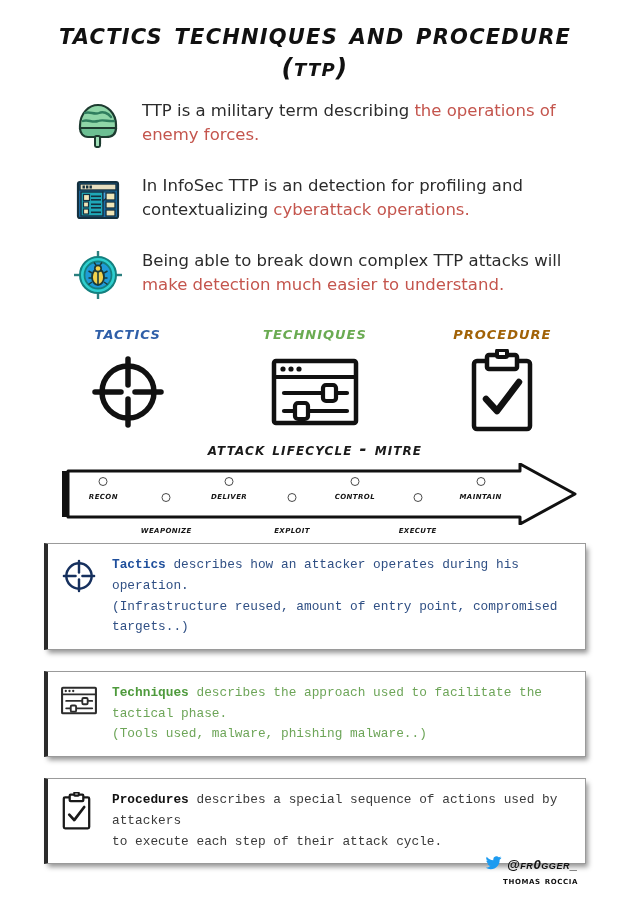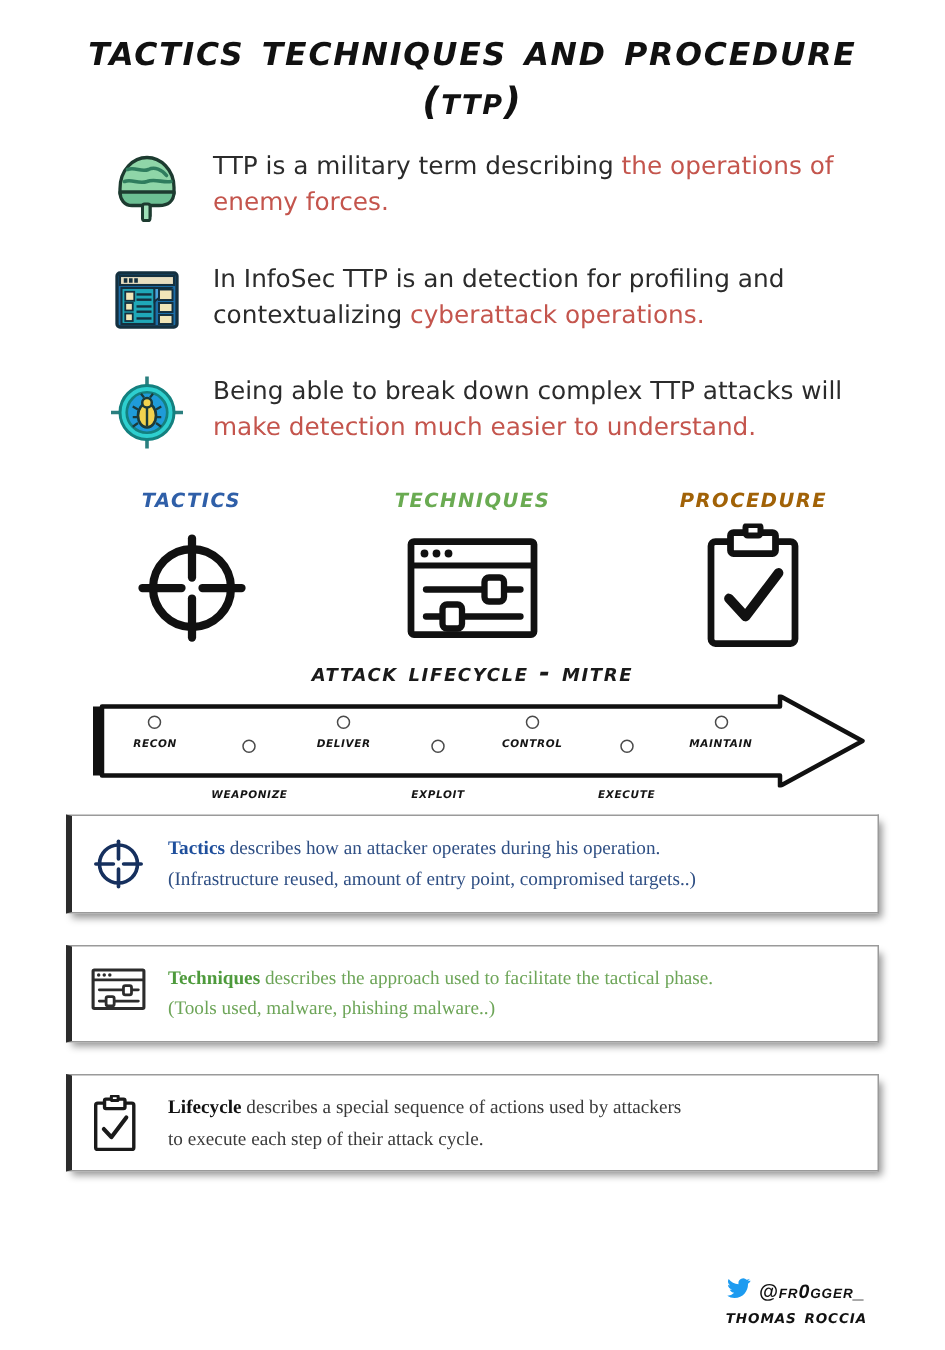--- a/index.html
+++ b/index.html
@@ -148,21 +148,21 @@
     box-shadow: 3px 4px 5px -1px rgba(0,0,0,0.42);
     padding: 10px 14px 11px 12px;
     margin-bottom: 21px;
     display: flex;
     align-items: flex-start;
     min-height: 62px;
   }
   .desc-icon { flex: 0 0 40px; width: 40px; margin-right: 12px; margin-top: 3px; }
   .desc-icon svg { display: block; }
   .desc-text {
-    font-family: Liberation Serif, serif;
+    font-family: Liberation Mono, monospace;
     font-size: 12.8px;
     line-height: 1.62;
     padding-top: 1px;
   }
   .desc-text b { font-weight: bold; }
   .box-tactics .desc-text { color: #2f4f84; }
   .box-tactics .desc-text b { color: #1f4f9c; }
   .box-techniques .desc-text { color: #6da558; }
   .box-techniques .desc-text b { color: #4e9a3c; }
   .box-procedure .desc-text { color: #3a3a3a; }
@@ -187,28 +187,27 @@
     font-style: italic;
     font-size: 13px;
     font-variant: small-caps;
     text-transform: lowercase;
     letter-spacing: 0.6px;
     color: #111;
   }
   #footer-name {
     font-family: "DejaVu Sans", sans-serif;
     font-weight: bold;
-    font-style: italic;
-    font-size: 13px;
+    font-size: 10px;
     font-variant: small-caps;
     text-transform: lowercase;
     letter-spacing: 0.6px;
     color: #111;
     margin-top: 1px;
-    text-align: left;
+    text-align: right;
   }
 </style>
 </head>
 <body>
 
 <div id="title-block">
   <div class="title-line l1">Tactics Techniques and Procedure</div>
   <div class="title-line l2">(TTP)</div>
 </div>
 
@@ -402,21 +401,21 @@
 
   <div class="desc-box box-procedure">
     <span class="desc-icon">
       <svg width="33" height="39" viewBox="0 0 72 86">
         <rect x="8" y="12" width="56" height="68" rx="3" fill="none" stroke="#1a1a1a" stroke-width="5"></rect>
         <rect x="21" y="6" width="30" height="14" rx="2" fill="#fff" stroke="#1a1a1a" stroke-width="5"></rect>
         <rect x="31" y="1" width="10" height="7" rx="1.5" fill="#fff" stroke="#1a1a1a" stroke-width="4.5"></rect>
         <path d="M20 50 L31 62 L53 33" fill="none" stroke="#1a1a1a" stroke-width="6" stroke-linecap="round" stroke-linejoin="round"></path>
       </svg>
     </span>
-    <span class="desc-text"><b>Lifecycle</b><span> describes a special sequence of actions used by attackers</span><br><span>to execute each step of their attack cycle.</span></span>
+    <span class="desc-text"><b>Procedures</b><span> describes a special sequence of actions used by attackers</span><br><span>to execute each step of their attack cycle.</span></span>
   </div>
 
 </div>
 
 <div id="footer">
   <div id="footer-handle-row">
     <span>
       <svg width="17" height="14" viewBox="0 0 24 20">
         <path d="M23 2.3c-.8.4-1.7.6-2.6.8.9-.6 1.6-1.5 2-2.5-.9.5-1.9.9-2.9 1.1A4.5 4.5 0 0 0 11.7 5c0 .4 0 .7.1 1A12.9 12.9 0 0 1 2.4.9a4.5 4.5 0 0 0 1.4 6.1c-.7 0-1.4-.2-2-.6v.1c0 2.2 1.5 4 3.6 4.4-.4.1-.8.2-1.2.2-.3 0-.6 0-.8-.1.6 1.8 2.3 3.1 4.3 3.1A9 9 0 0 1 1 16.9 12.8 12.8 0 0 0 7.9 19c8.3 0 12.9-6.9 12.9-12.9v-.6c.9-.6 1.6-1.4 2.2-2.2z" fill="#1d9bf0"></path>
       </svg>

